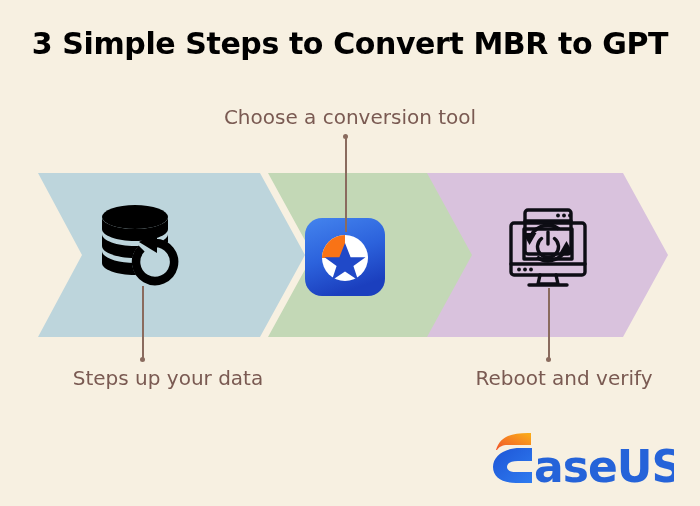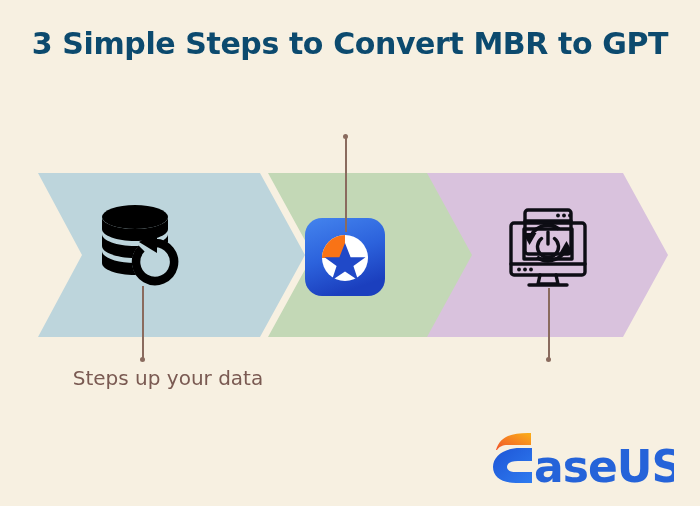--- a/index.html
+++ b/index.html
@@ -23,21 +23,21 @@
   #title {
     position: absolute;
     left: 0;
     top: 26px;
     width: 700px;
     text-align: center;
     font-family: "DejaVu Sans", sans-serif;
     font-size: 30px;
     font-weight: bold;
     letter-spacing: -0.4px;
-    color: #0c4a6e;
+    color: #000000;
     white-space: nowrap;
   }
 
   
   #band {
     position: absolute;
     left: 0;
     top: 0;
     width: 700px;
     height: 506px;
@@ -188,21 +188,23 @@
   </div>
   <div class="connector" id="conn-backup">
     <div class="stem"></div>
     <div class="knob"></div>
   </div>
   <div class="connector" id="conn-reboot">
     <div class="stem"></div>
     <div class="knob"></div>
   </div>
 
+  <div class="step-label" id="label-tool">Choose a conversion tool</div>
   <div class="step-label" id="label-backup">Steps up your data</div>
+  <div class="step-label" id="label-reboot">Reboot and verify</div>
 
   <svg id="logo" viewBox="0 0 186 52">
     <defs>
       <linearGradient id="swoosh" x1="0" y1="1" x2="1" y2="0">
         <stop offset="0%" stop-color="#F0532B"></stop>
         <stop offset="100%" stop-color="#FBAF17"></stop>
       </linearGradient>
       <linearGradient id="eFill" x1="0" y1="0" x2="1" y2="1">
         <stop offset="0%" stop-color="#1E55D6"></stop>
         <stop offset="100%" stop-color="#2E7BF0"></stop>

